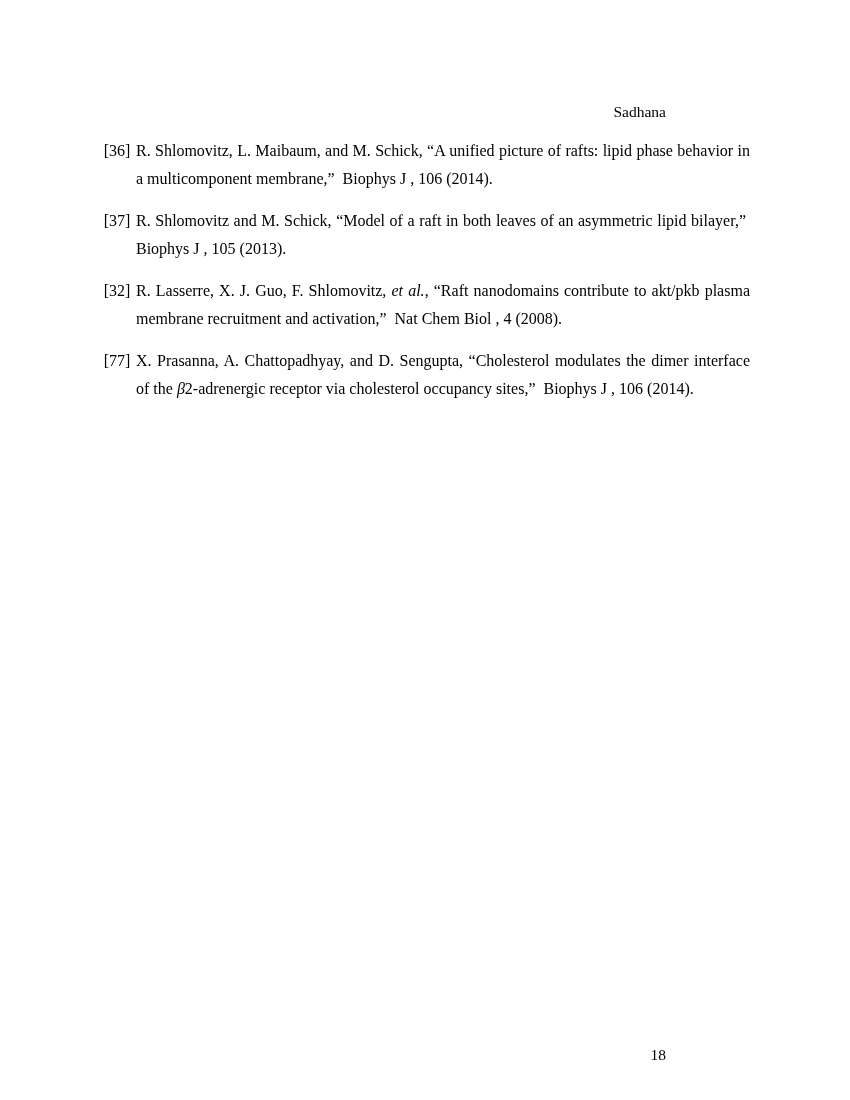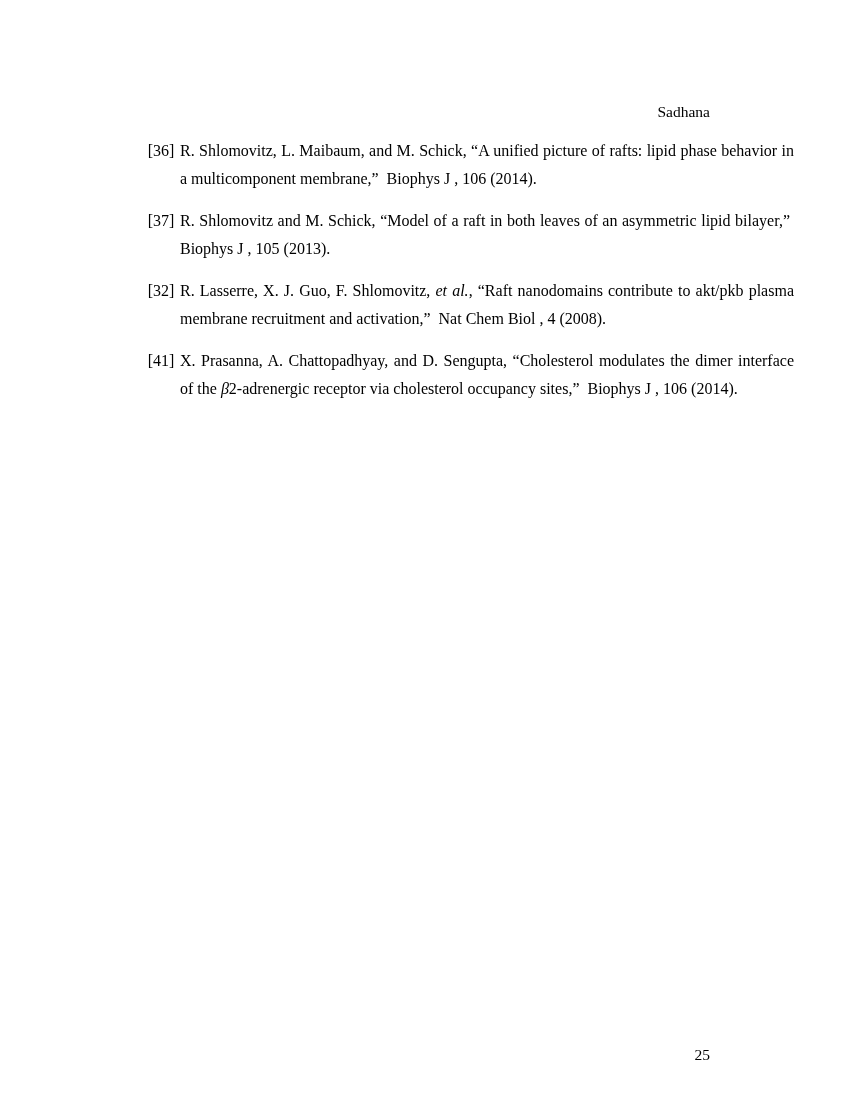--- a/index.html
+++ b/index.html
@@ -8,21 +8,20 @@
     background: #ffffff;
   }
   .page {
     position: relative;
     width: 766px;
     height: 1100px;
     background: #ffffff;
     font-family: "Liberation Serif", serif;
     color: #000000;
     overflow: hidden;
-    margin-left: 44px;
   }
   .header {
     position: absolute;
     top: 62px;
     right: 100px;
     text-align: right;
     font-size: 15.5px;
     line-height: 20px;
     white-space: pre-wrap;
   }
@@ -74,20 +73,20 @@
       </div>
       <div class="ref">
         <span class="ref-num">[37]</span>
         <div class="ref-body"><span>R. Shlomovitz and M. Schick, “Model of a raft in both leaves of an asymmetric lipid bilayer,”&nbsp; Biophys J , 105 (2013).</span></div>
       </div>
       <div class="ref">
         <span class="ref-num">[32]</span>
         <div class="ref-body"><span>R. Lasserre, X. J. Guo, F. Shlomovitz, </span><span class="it">et al.</span><span>, “Raft nanodomains contribute to akt/pkb plasma membrane recruitment and activation,”&nbsp; Nat Chem Biol , 4 (2008).</span></div>
       </div>
       <div class="ref">
-        <span class="ref-num">[41]</span>
+        <span class="ref-num">[77]</span>
         <div class="ref-body"><span>X. Prasanna, A. Chattopadhyay, and D. Sengupta, “Cholesterol modulates the dimer interface of the </span><span class="it">β</span><span>2-adrenergic receptor via cholesterol occupancy sites,”&nbsp; Biophys J , 106 (2014).</span></div>
       </div>
     </div>
 
-  <div class="page-number">25</div>
+  <div class="page-number">18</div>
 
 </div>
 
 </body></html>

